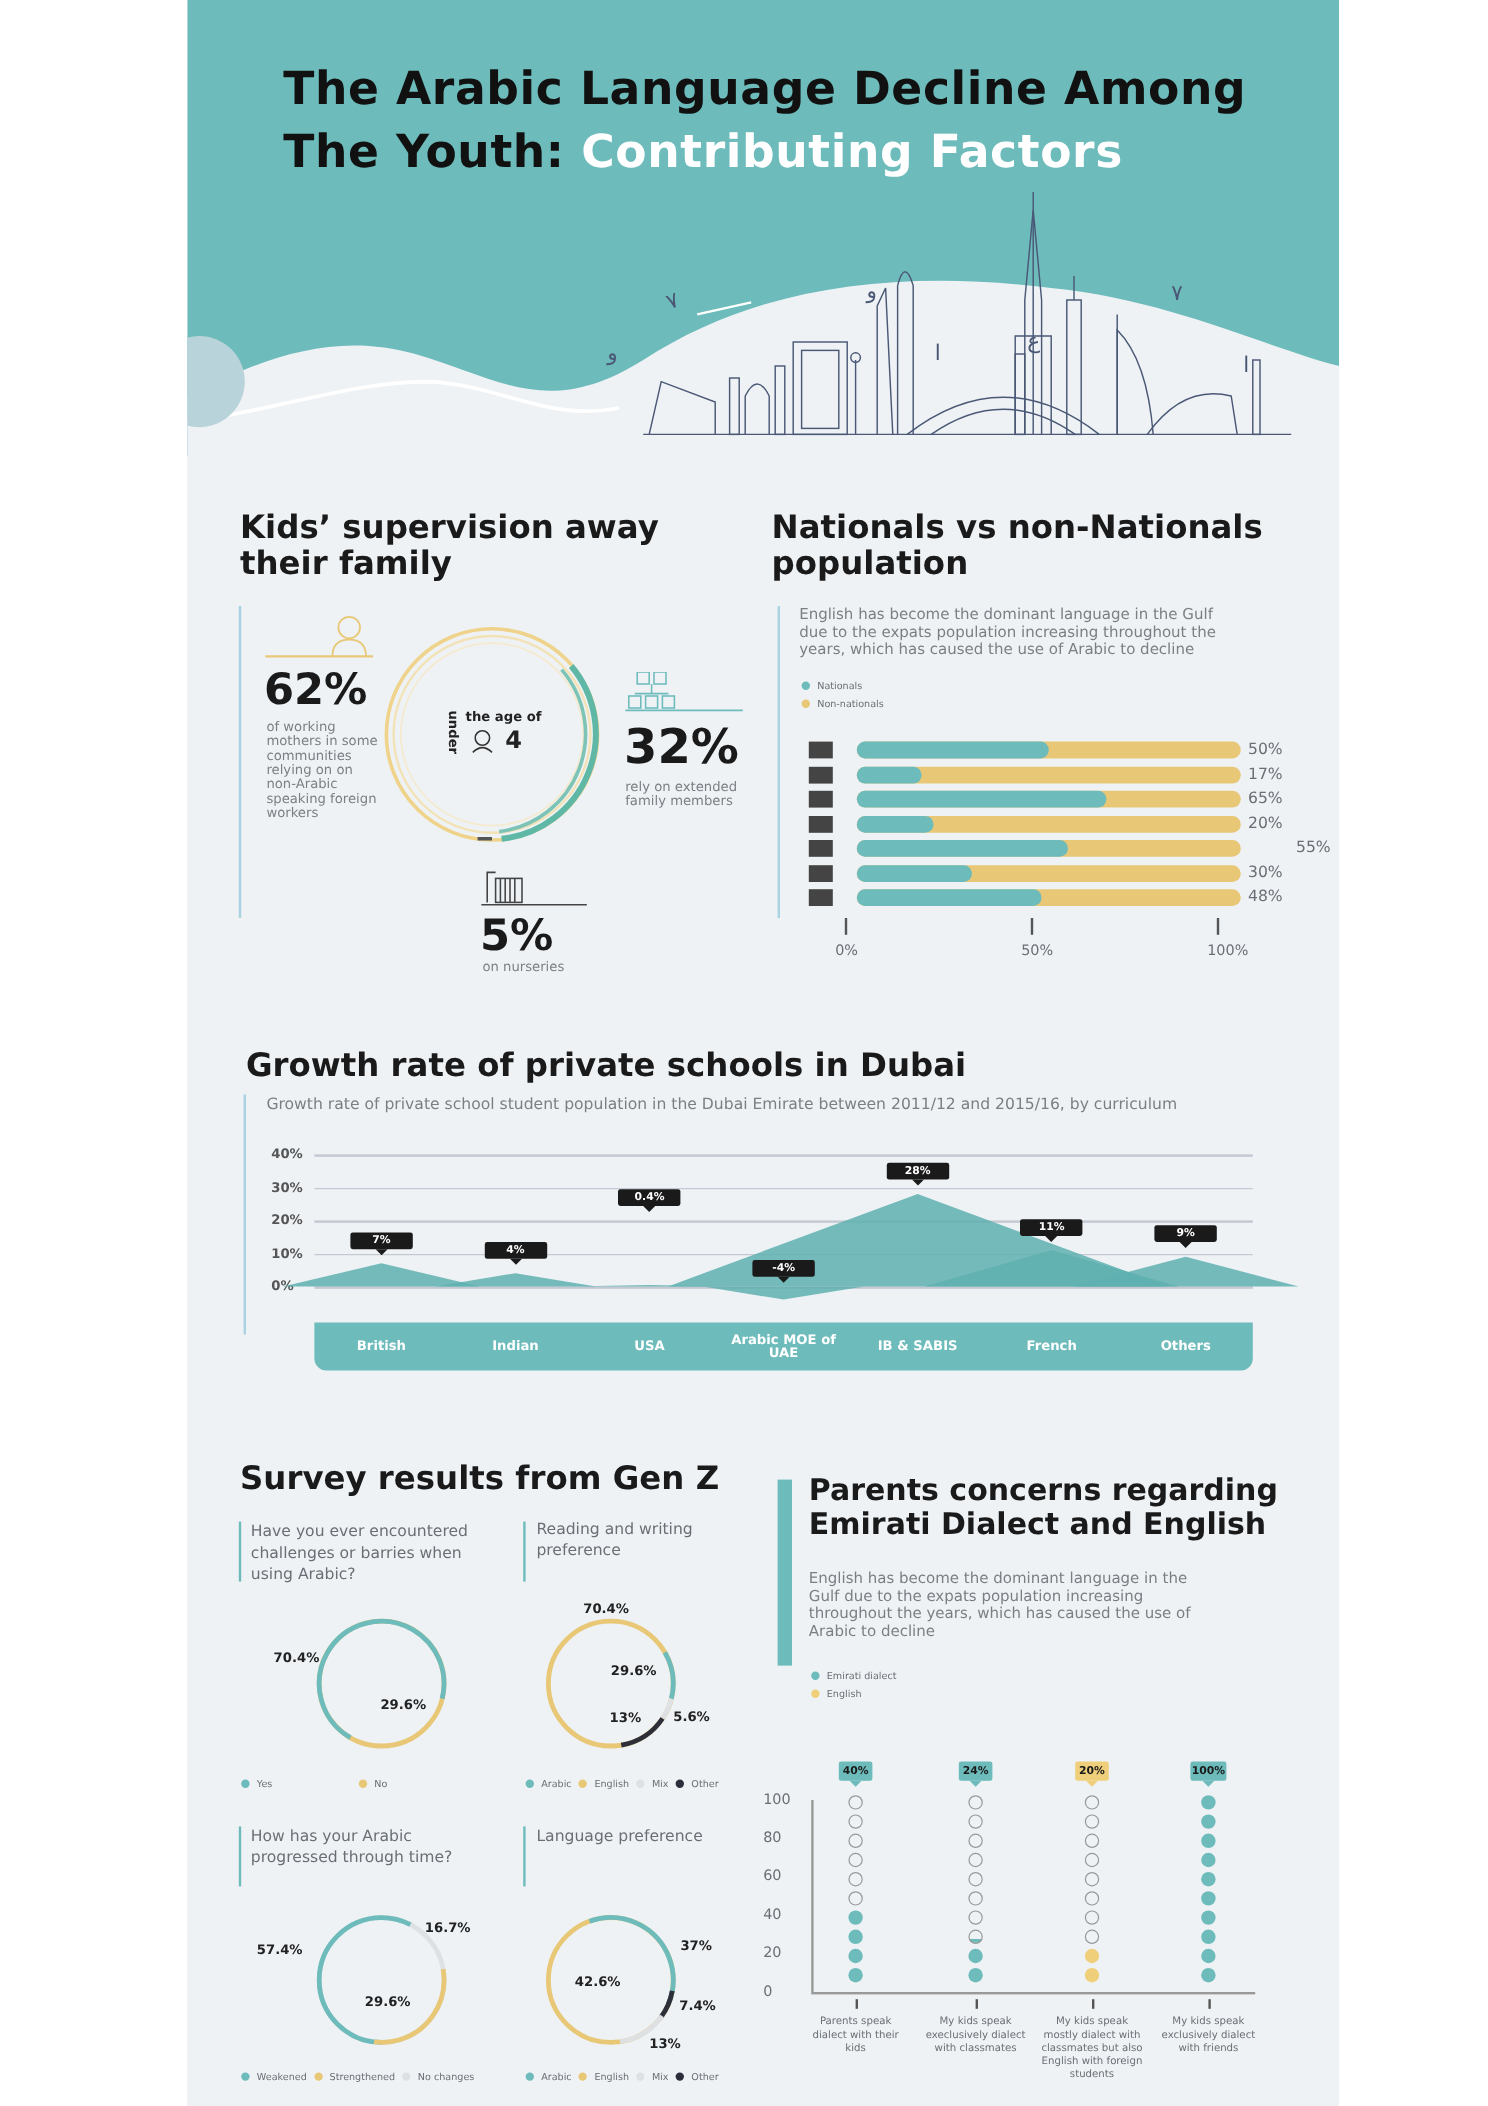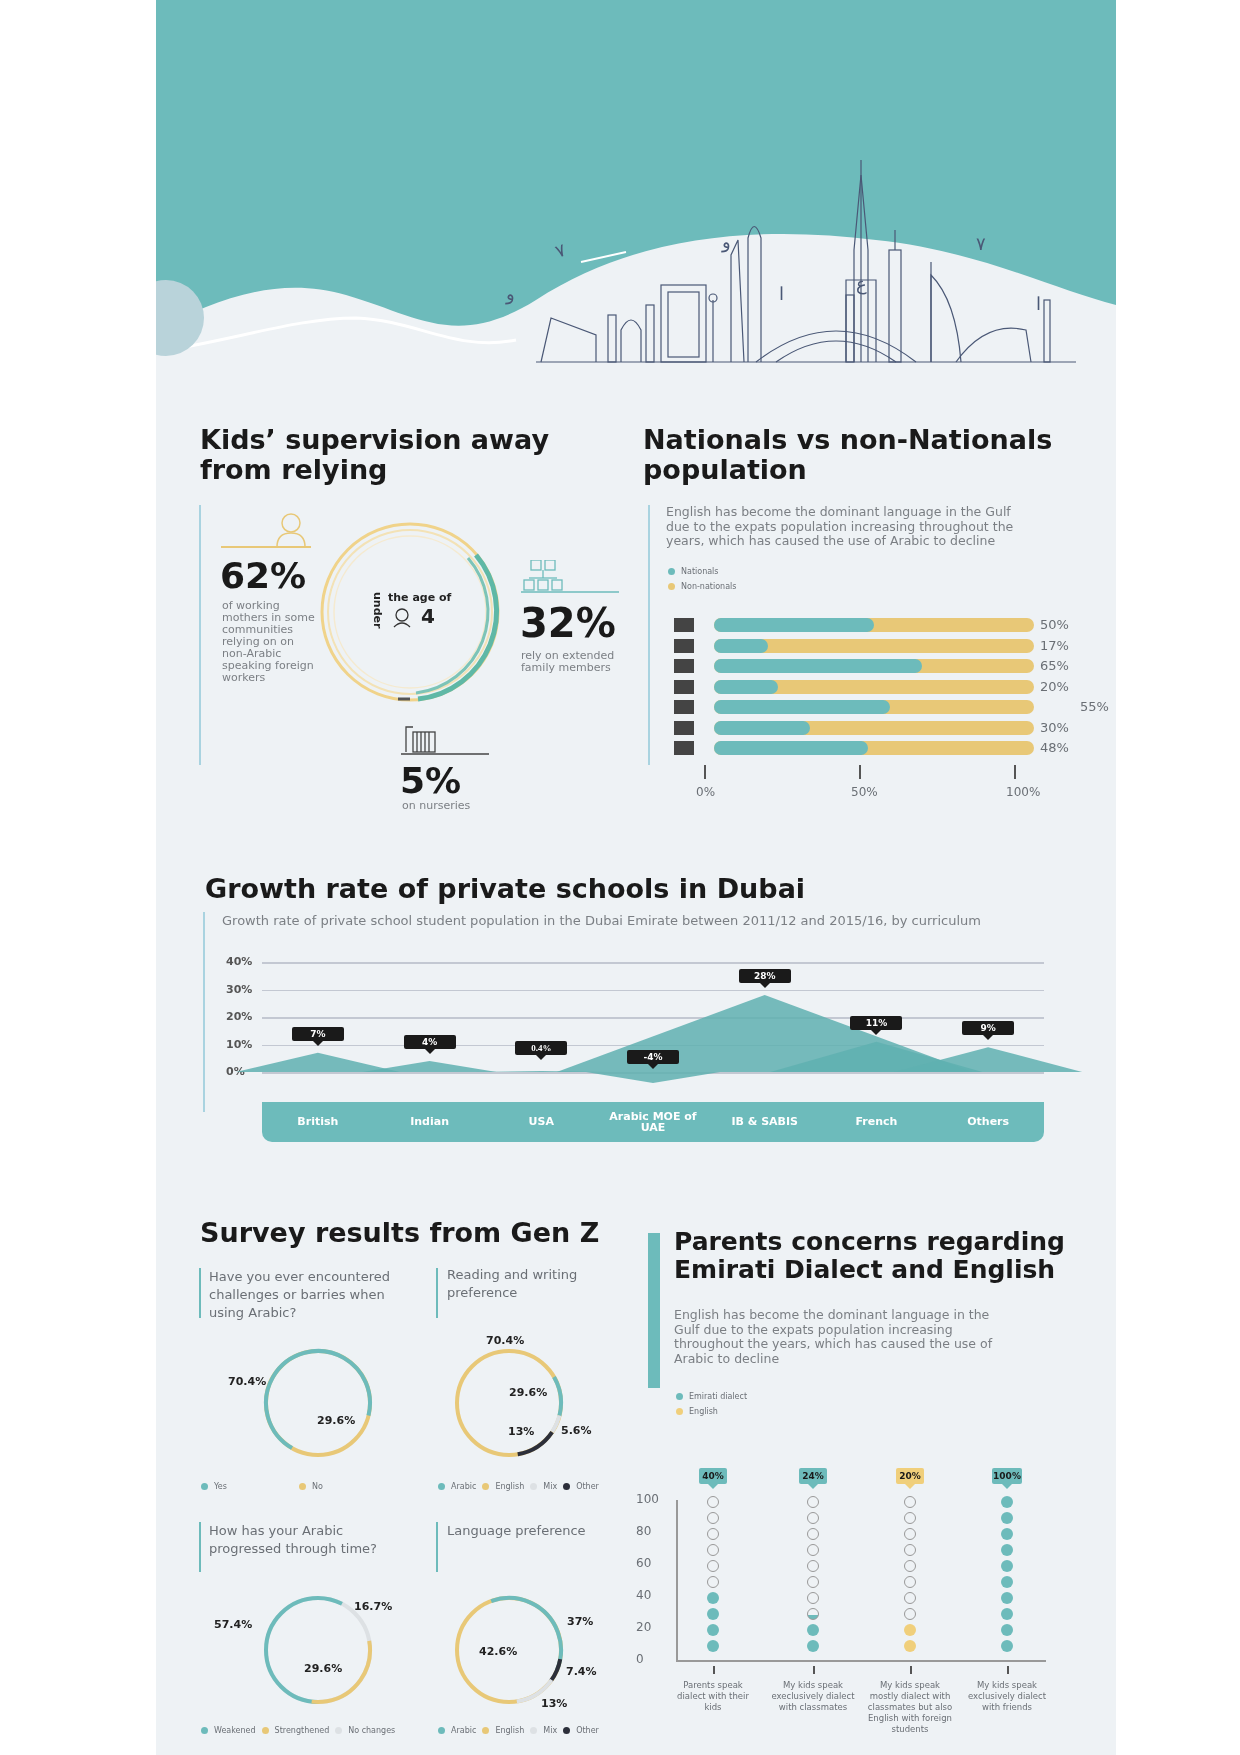--- a/index.html
+++ b/index.html
@@ -78,25 +78,32 @@
         <text x="402" y="258" transform="rotate(-20 402 258)">٧</text>
         <text x="350" y="300">و</text>
         <text x="566" y="248">و</text>
         <text x="623" y="300">ا</text>
         <text x="700" y="290">ع</text>
         <text x="820" y="250">٧</text>
         <text x="880" y="310">ا</text>
       </g>
       <line x1="425" y1="262" x2="470" y2="252" stroke="#fff" stroke-width="2"></line>
     </svg>
+    <div class="title">
+      <div>The Arabic Language Decline Among</div>
+      <div>
+        <span>The Youth:</span>
+        <span class="accent">Contributing Factors</span>
+      </div>
+    </div>
   </div>
 
   <div class="h2" style="left:44px;top:425px">
     <div>Kids’ supervision away</div>
-    <div>from relying</div>
+    <div>their family</div>
   </div>
   <div class="vline" style="left:43px;top:505px;height:260px"></div>
 
   <svg style="position:absolute;left:65px;top:505px" width="90" height="45">
     <line x1="0" y1="42" x2="90" y2="42" stroke="#e8c877" stroke-width="2"></line>
     <circle cx="70" cy="18" r="9" fill="none" stroke="#e8c877" stroke-width="1.5"></circle>
     <path d="M56,42 Q56,28 70,28 Q84,28 84,42" fill="none" stroke="#e8c877" stroke-width="1.5"></path>
   </svg>
   <div class="big" style="position:absolute;left:64px;top:555px;font-size:36px">62%</div>
   <div class="small" style="position:absolute;left:66px;top:600px;width:100px">of working mothers in some communities relying on on non-Arabic speaking foreign workers</div>
@@ -240,21 +247,21 @@
         <path d="M79.85714285714286,1072 L161.85714285714286,1052.75 L243.85714285714286,1072 Z" fill="#5fb0b0" fill-opacity="0.85"></path>
         <path d="M206.54285714285714,1072 L273.57142857142856,1061 L340.59999999999997,1072 Z" fill="#5fb0b0" fill-opacity="0.85"></path>
         <path d="M318.25714285714287,1072 L385.2857142857143,1070.9 L452.3142857142857,1072 Z" fill="#5fb0b0" fill-opacity="0.85"></path>
         <path d="M429.9714285714286,1072 L497,1083 L564.0285714285715,1072 Z" fill="#5fb0b0" fill-opacity="0.85"></path>
         <path d="M400.71428571428567,1072 L608.7142857142857,995 L816.7142857142857,1072 Z" fill="#5fb0b0" fill-opacity="0.85"></path>
         <path d="M614.4285714285714,1072 L720.4285714285714,1041.75 L826.4285714285714,1072 Z" fill="#5fb0b0" fill-opacity="0.85"></path>
         <path d="M738.1428571428571,1072 L832.1428571428571,1047.25 L926.1428571428571,1072 Z" fill="#5fb0b0" fill-opacity="0.85"></path>
       </svg>
       <div class="tooltip" style="width: 52px; left: 135.857px; top: 1026.75px;">7%</div>
       <div class="tooltip" style="width: 52px; left: 247.571px; top: 1035px;">4%</div>
-      <div class="tooltip" style="width: 52px; left: 359.286px; top: 1041px; font-family: Liberation Serif, serif;">0.4%</div>
+      <div class="tooltip" style="width: 52px; left: 359.286px; top: 991px;">0.4%</div>
       <div class="tooltip" style="width: 52px; left: 471px; top: 1050px;">-4%</div>
       <div class="tooltip" style="width: 52px; left: 582.714px; top: 969px;">28%</div>
       <div class="tooltip" style="width: 52px; left: 694.429px; top: 1015.75px;">11%</div>
       <div class="tooltip" style="width: 52px; left: 806.143px; top: 1021.25px;">9%</div>
     </div>
   <div class="cat-band" id="cat-band">
       <div class="cat" style="left: 0px; width: 111.714px;">British</div>
       <div class="cat" style="left: 111.714px; width: 111.714px;">Indian</div>
       <div class="cat" style="left: 223.429px; width: 111.714px;">USA</div>
       <div class="cat" style="left: 335.143px; width: 111.714px; line-height: 11px; padding-top: 9px;">Arabic MOE of UAE</div>

